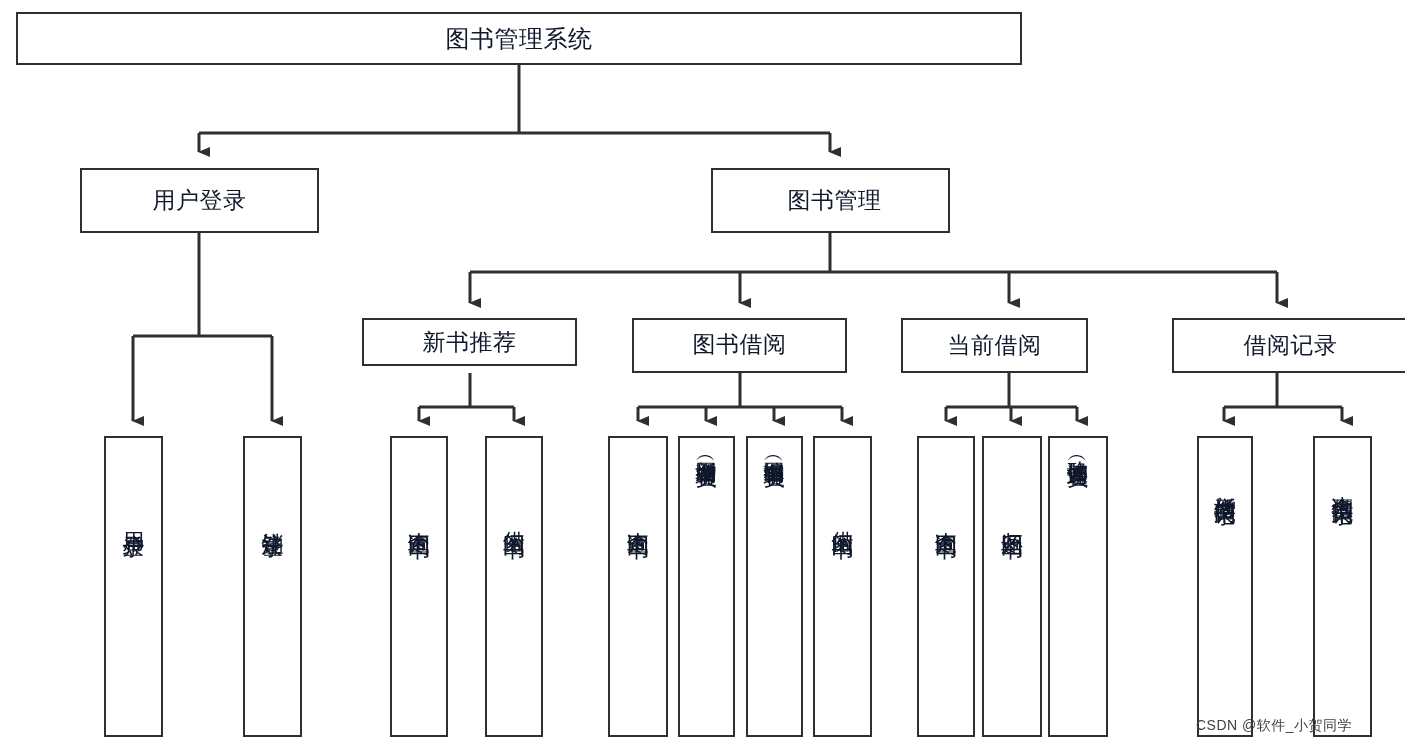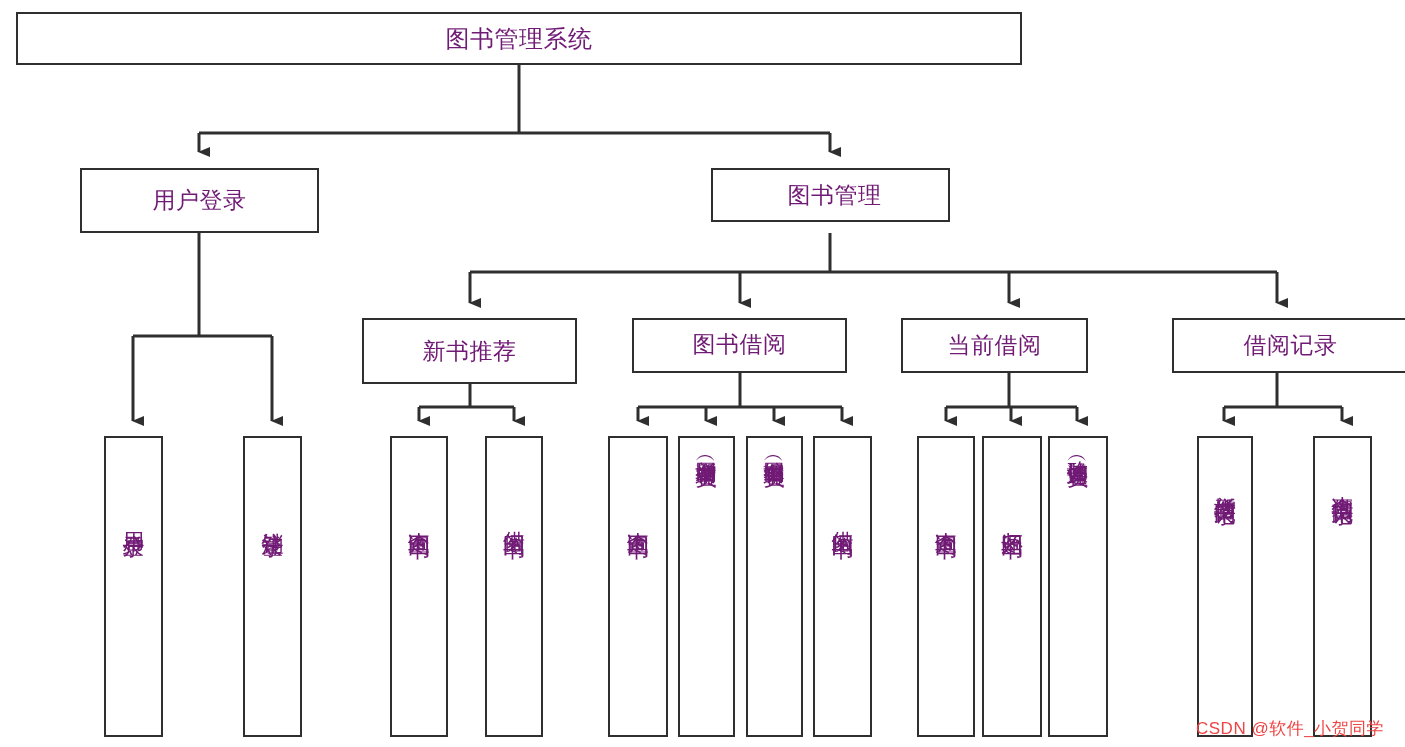--- a/index.html
+++ b/index.html
@@ -27,21 +27,21 @@
     pointer-events: none;
   }
   .node {
     position: absolute;
     box-sizing: border-box;
     border: 2.5px solid #2f2f2f;
     background: #ffffff;
     display: flex;
     align-items: center;
     justify-content: center;
-    color: #701a75;
+    color: #0f172a;
   }
   .node .label {
     display: block;
     line-height: 1.14;
     letter-spacing: 0.5px;
     white-space: nowrap;
   }
   
   .node.horiz .label {
     font-size: 23px;
@@ -62,22 +62,22 @@
     letter-spacing: 2px;
     line-height: 1;
     text-align: left;
   }
   .node.vert.tall-text .label {
     font-size: 21px;
     letter-spacing: 1px;
   }
   .watermark {
     position: absolute;
-    font-size: 17px;
-    color: #ef4444;
+    font-size: 14px;
+    color: #404040;
     white-space: nowrap;
     letter-spacing: 0.5px;
     font-family: "Liberation Sans", "DejaVu Sans", sans-serif;
   }
 </style>
 </head>
 <body>
 
 <div id="diagram-root">
 
@@ -131,25 +131,25 @@
     </g>
   </svg>
 
   <div class="node horiz root" style="left:16px; top:12px; width:1006px; height:53px;">
     <span class="label">图书管理系统</span>
   </div>
 
   <div class="node horiz" style="left:80px; top:168px; width:239px; height:65px;">
     <span class="label">用户登录</span>
   </div>
-  <div class="node horiz" style="left:711px; top:168px; width:239px; height:54px;padding-left:8px;">
+  <div class="node horiz" style="left:711px; top:168px; width:239px; height:65px;padding-left:8px;">
     <span class="label">图书管理</span>
   </div>
 
-  <div class="node horiz" style="left:362px; top:318px; width:215px; height:66px;">
+  <div class="node horiz" style="left:362px; top:318px; width:215px; height:48px;">
     <span class="label">新书推荐</span>
   </div>
   <div class="node horiz" style="left:632px; top:318px; width:215px; height:55px;font-family:Liberation Serif, serif;">
     <span class="label">图书借阅</span>
   </div>
   <div class="node horiz" style="left:901px; top:318px; width:187px; height:55px;">
     <span class="label">当前借阅</span>
   </div>
   <div class="node horiz" style="left:1172px; top:318px; width:237px; height:55px;">
     <span class="label">借阅记录</span>

